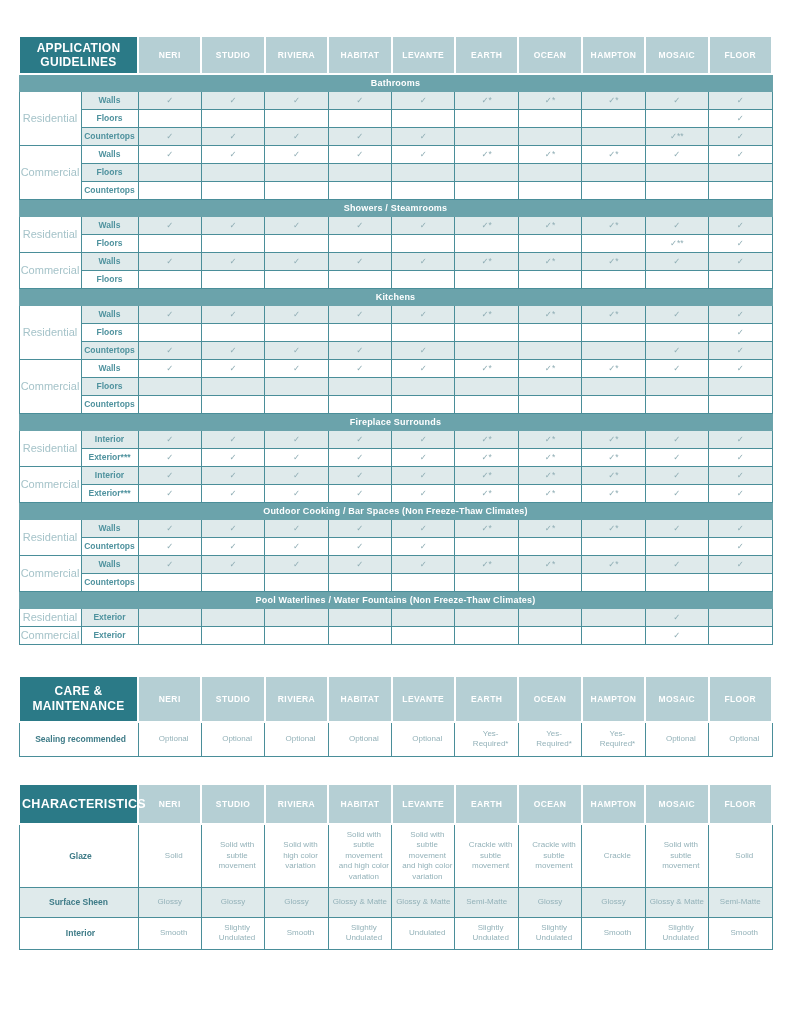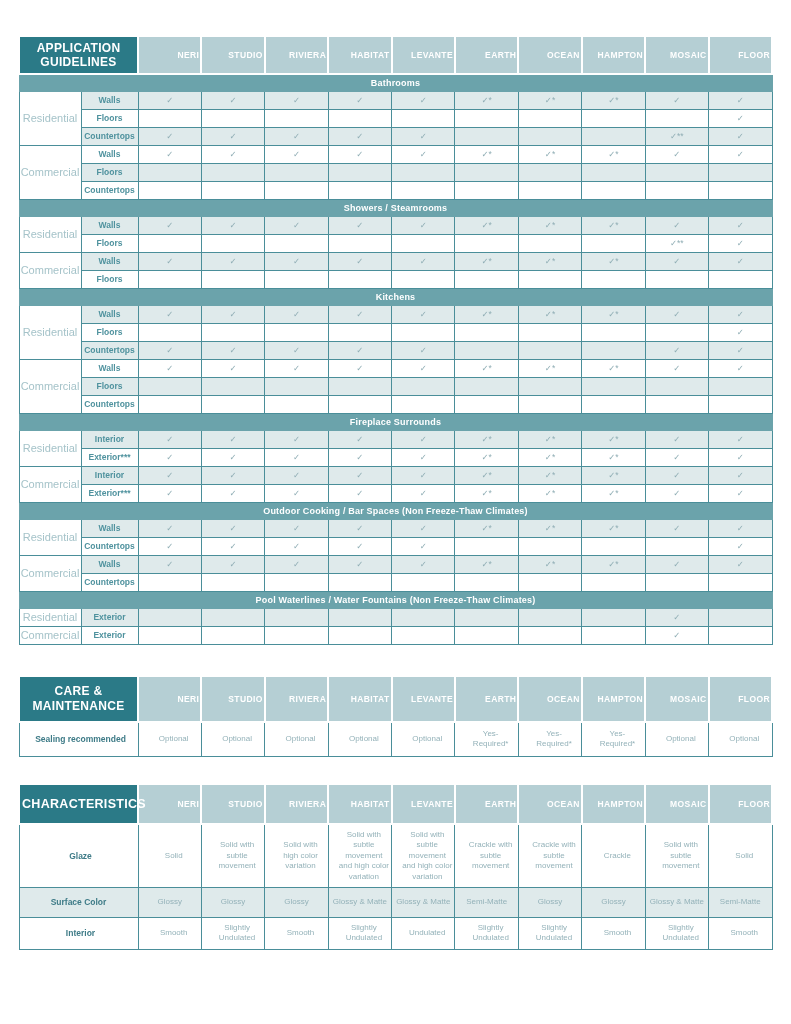--- a/index.html
+++ b/index.html
@@ -17,21 +17,21 @@
   th.title-cell {
     background:#2b7a87; color:#fff; font-weight:bold;
     font-size:12px; line-height:1.2; text-align:center;
     letter-spacing:.3px; border:2px solid #fff; height:38px; padding:2px;
   }
   .care-table th.title-cell { height:46px; }
   .char-table th.title-cell { height:40px; font-size:12.5px; }
 
   th.prod-th {
     background:#b5cfd4; color:#fff; font-weight:bold;
-    font-size:8.5px; letter-spacing:.4px; text-align:right;
+    font-size:8.5px; letter-spacing:.4px; text-align:center;
     border:2px solid #fff; padding:2px 1px;
   }
 
   td.band {
     background:#6ba3ab; color:#fff; font-weight:bold;
     font-size:9px; text-align:center; height:17px;
     border:1px solid #6ba3ab; letter-spacing:.2px;
   }
 
   td { border:1px solid #4a8e99; }
@@ -527,21 +527,21 @@
           <td class="value-cell">Solid with high color variation</td>
           <td class="value-cell">Solid with subtle movement and high color variation</td>
           <td class="value-cell">Solid with subtle movement and high color variation</td>
           <td class="value-cell">Crackle with subtle movement</td>
           <td class="value-cell">Crackle with subtle movement</td>
           <td class="value-cell">Crackle</td>
           <td class="value-cell">Solid with subtle movement</td>
           <td class="value-cell">Solid</td>
         </tr>
         <tr class="r-light">
-          <td class="label-cell">Surface Color</td>
+          <td class="label-cell">Surface Sheen</td>
           <td class="value-cell">Glossy</td>
           <td class="value-cell">Glossy</td>
           <td class="value-cell">Glossy</td>
           <td class="value-cell">Glossy &amp; Matte</td>
           <td class="value-cell">Glossy &amp; Matte</td>
           <td class="value-cell">Semi-Matte</td>
           <td class="value-cell">Glossy</td>
           <td class="value-cell">Glossy</td>
           <td class="value-cell">Glossy &amp; Matte</td>
           <td class="value-cell">Semi-Matte</td>

